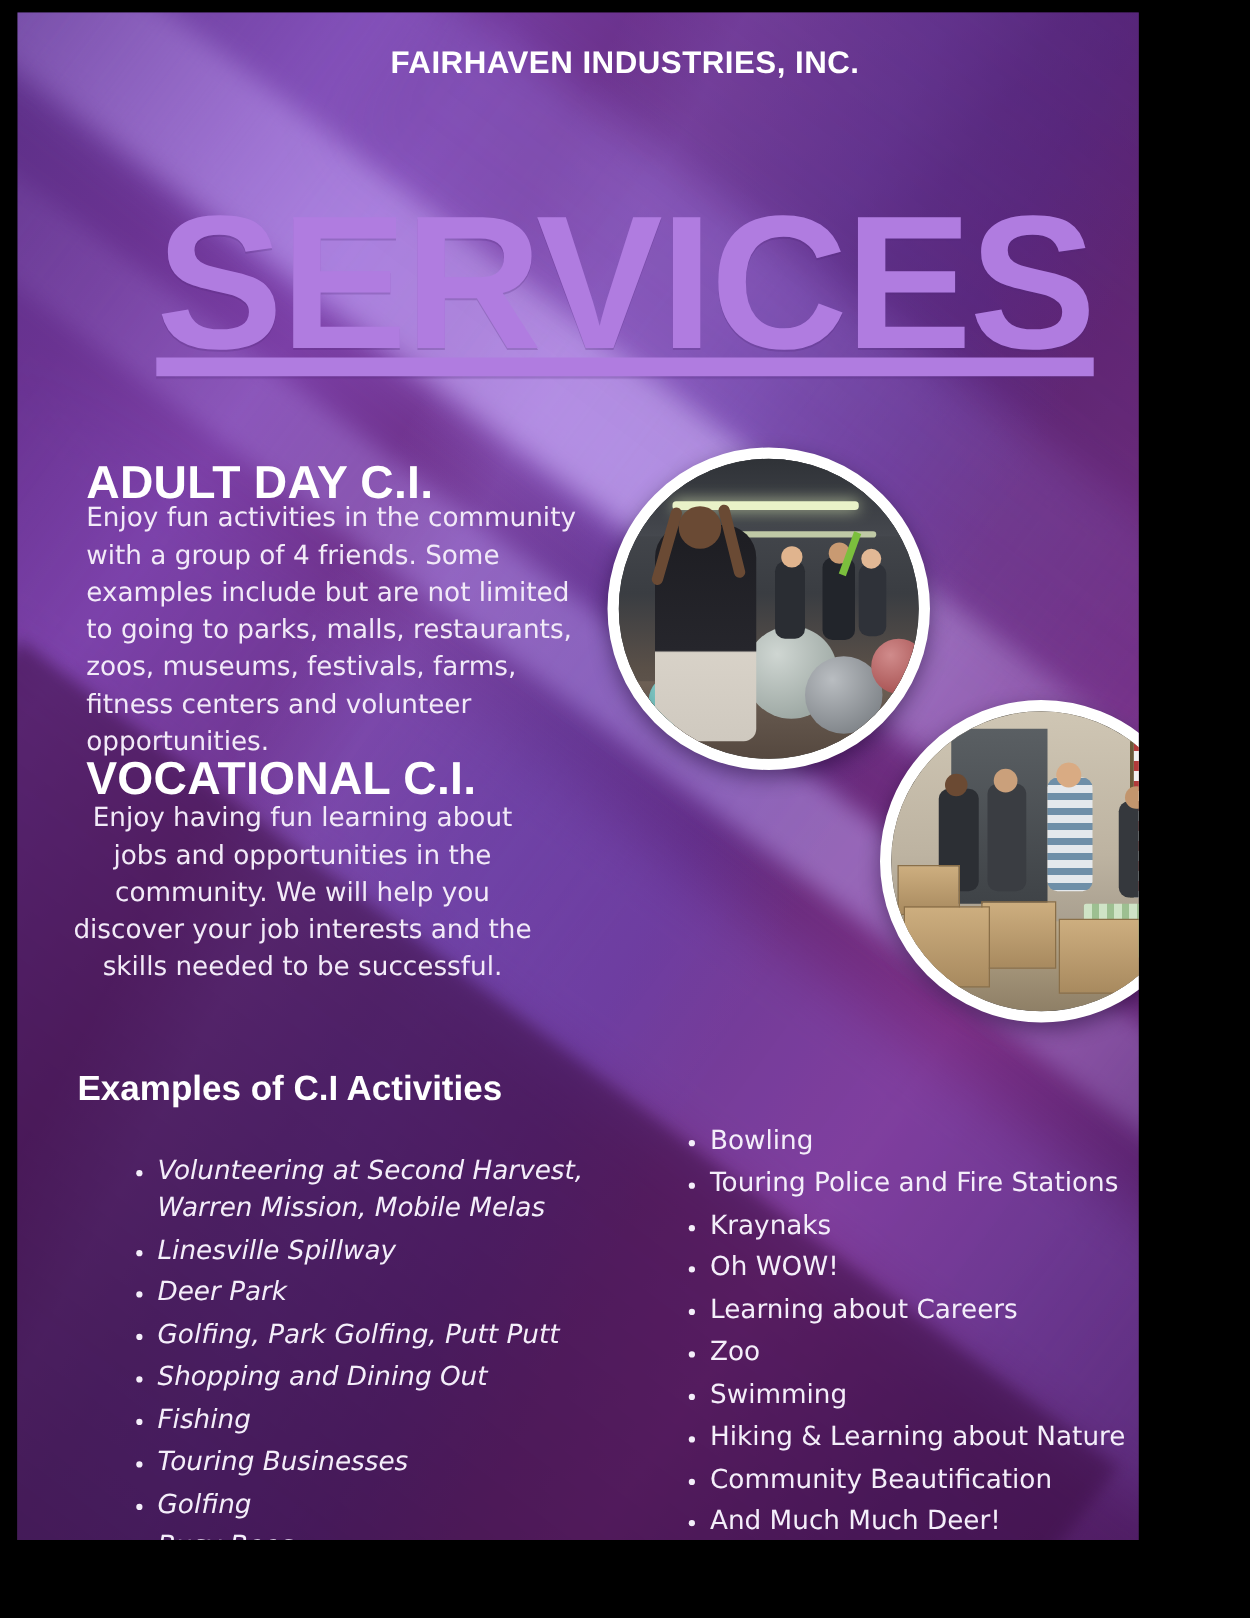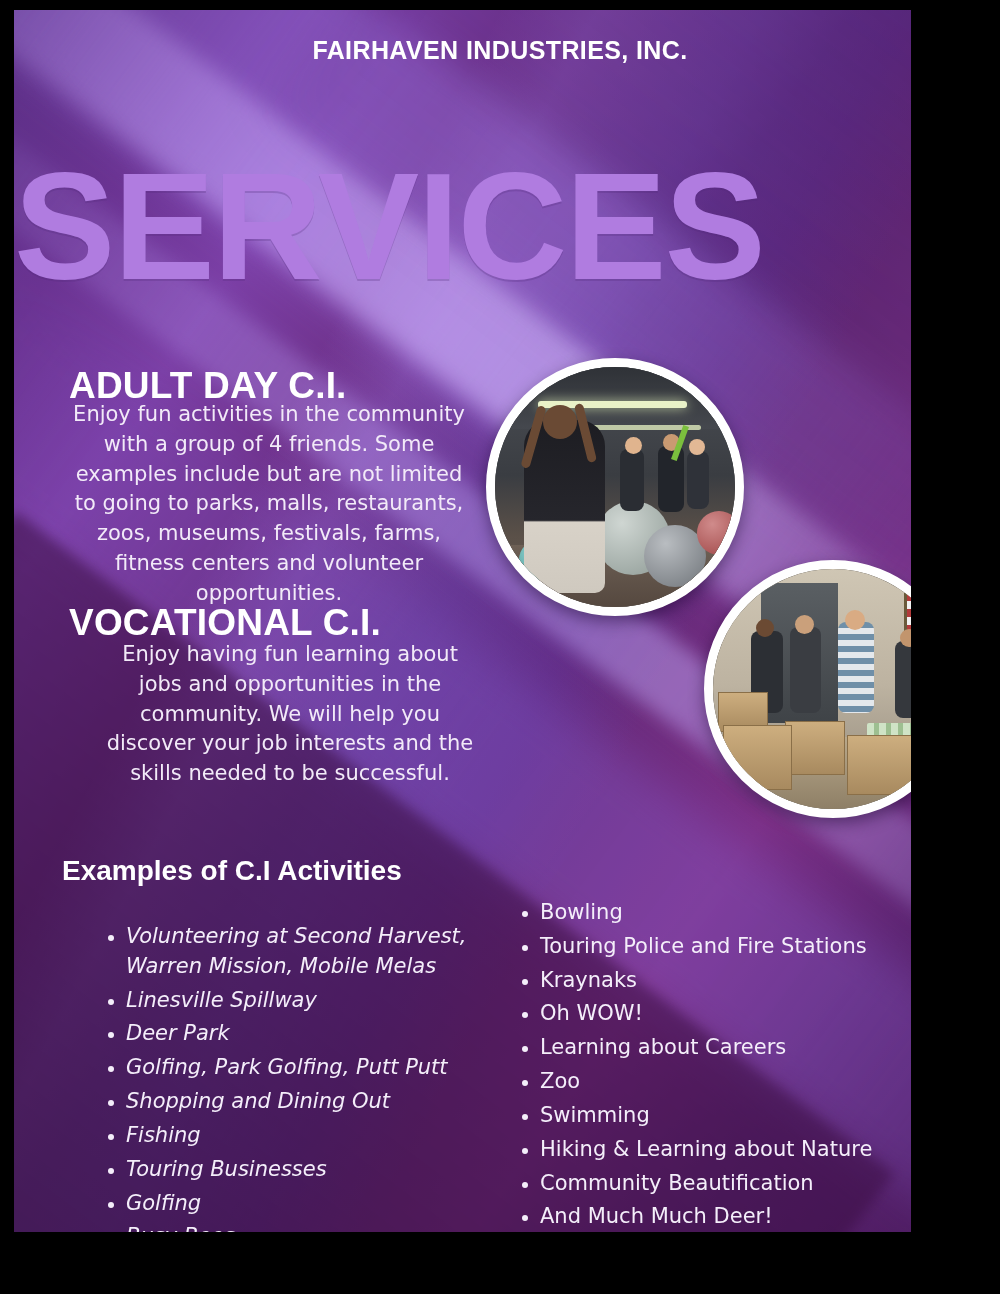--- a/index.html
+++ b/index.html
@@ -144,51 +144,51 @@
     font-size: 51px;
     font-weight: bold;
     letter-spacing: -0.5px;
     line-height: 1;
   }
   .services {
     position: absolute;
     top: 140px;
     left: 0;
     width: 972px;
-    text-align: left;
+    text-align: center;
     color: #b07ce0;
     font-size: 152px;
     font-weight: bold;
     letter-spacing: -2px;
     line-height: 1;
     text-shadow: 0 2px 0 rgba(80,40,120,0.25);
+    text-decoration: underline;
   }
 
   
   .sec-title {
     position: absolute;
     color: #ffffff;
     font-size: 37px;
     font-weight: bold;
     letter-spacing: 0.2px;
   }
   .sec-body {
     position: absolute;
     color: #f2eaf8;
     font-size: 21px;
     line-height: 1.42;
     font-family: "DejaVu Sans", sans-serif;
-    text-align: center;
   }
 
   #adult-title { left: 55px; top: 355px; }
   #adult-body  { left: 55px; top: 390px; width: 400px; }
 
   #voc-title { left: 55px; top: 592px; text-align: right; }
-  #voc-body  { left: 38px; top: 630px; width: 380px; text-align: center; margin-left: 48px; }
+  #voc-body  { left: 38px; top: 630px; width: 380px; text-align: center; }
 
   
   .photo {
     position: absolute;
     border-radius: 50%;
     border: 9px solid #ffffff;
     box-shadow: 0 6px 16px rgba(20,0,40,0.45);
     overflow: hidden;
   }
   #photo-fitness {
@@ -260,21 +260,21 @@
     font-weight: bold;
   }
   .col {
     position: absolute;
     font-family: "DejaVu Sans", sans-serif;
     color: #f4eefa;
     font-size: 21px;
     line-height: 1.42;
   }
   #col-left { left: 86px; top: 912px; width: 430px; font-style: italic; }
-  #col-right { left: 500px; top: 888px; width: 430px; }
+  #col-right { left: 528px; top: 888px; width: 430px; }
   .col ul {
     margin: 0;
     padding-left: 26px;
     list-style: disc;
   }
   .col li { margin-bottom: 4px; }
   .col li::marker { color: #f4eefa; font-size: 18px; }
 </style>
 </head>
 <body>

